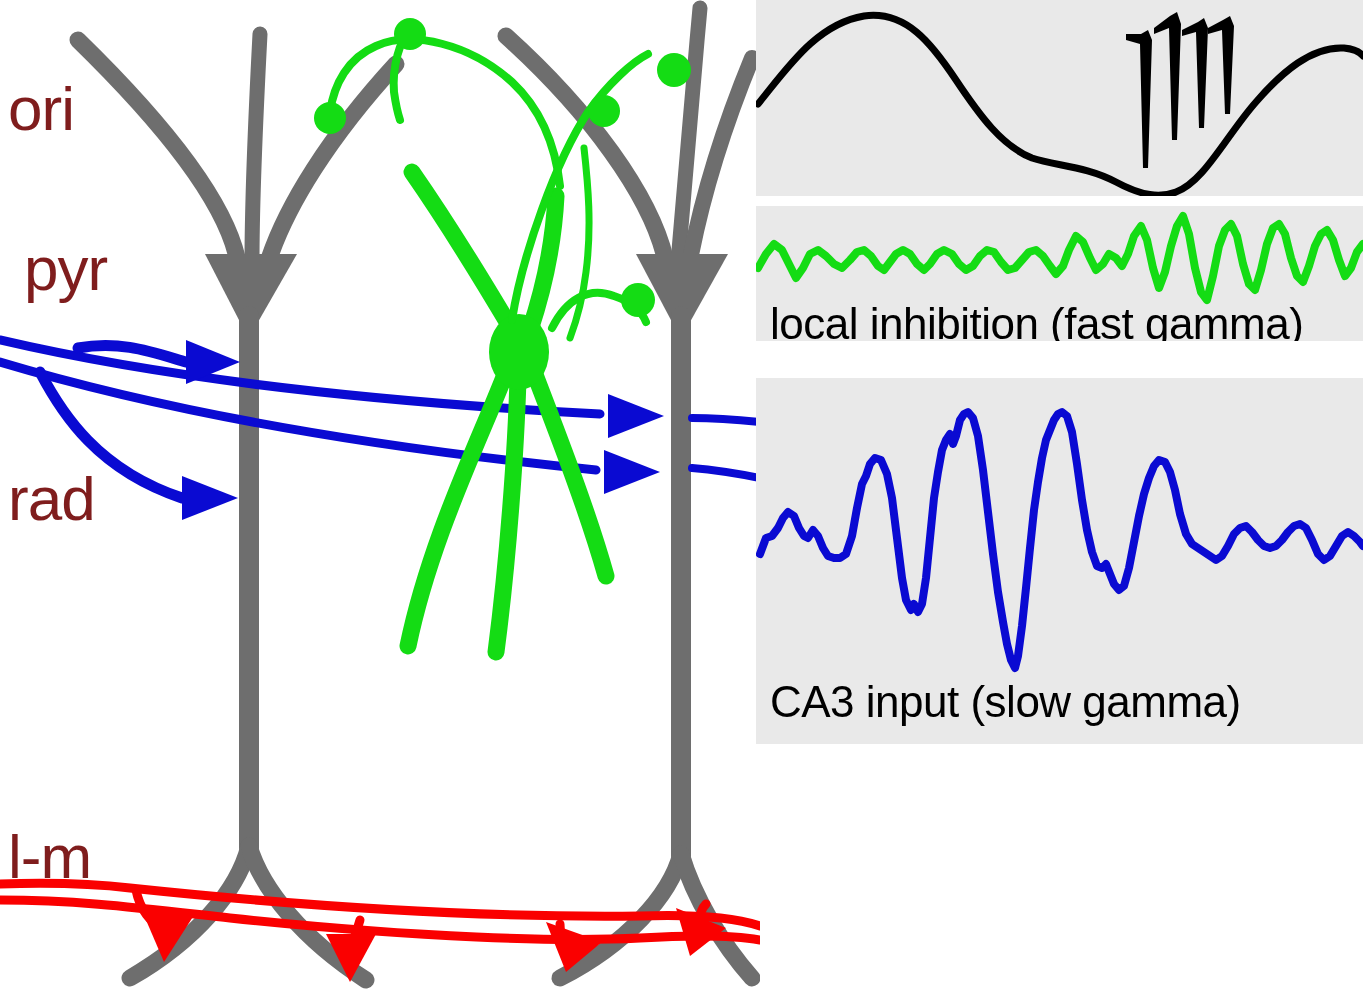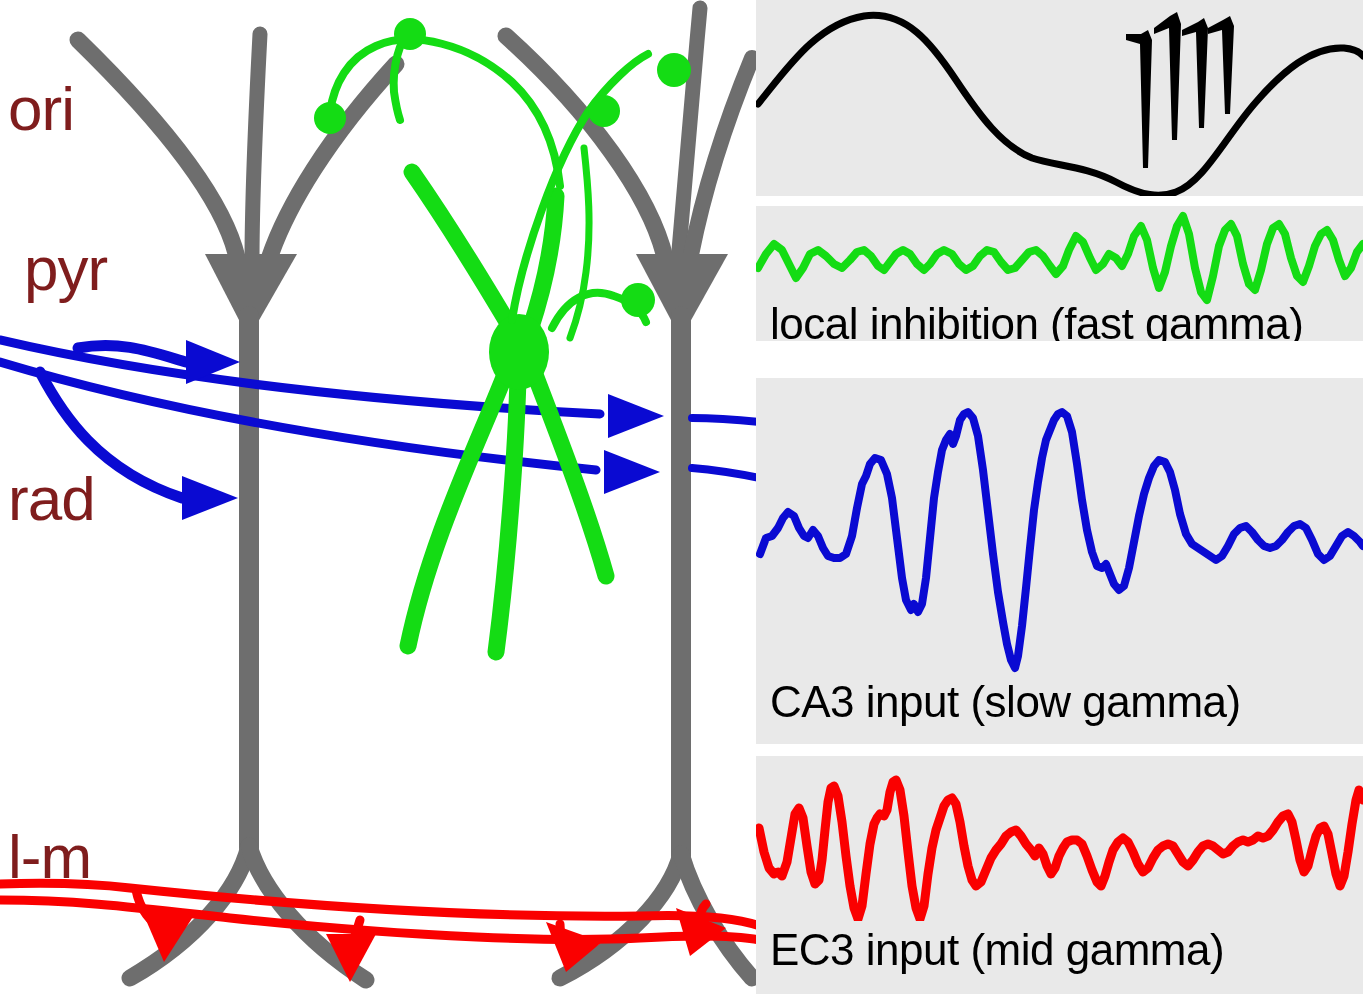--- a/index.html
+++ b/index.html
@@ -162,42 +162,14 @@
                L430,156 L436,166 L442,170 L448,174 L454,178 L460,182
                L466,178 L472,168 L478,156 L484,150 L490,148 L496,154
                L502,162 L508,168 L514,170 L520,168 L526,162 L532,154
                L538,148 L544,146 L550,150 L556,162 L562,176 L568,182
                L574,178 L580,168 L586,158 L592,154 L598,158 L604,164
                L607,168"></path>
     </svg>
     <div class="panel-caption" style="top:302px;">CA3 input (slow gamma)</div>
   </div>
 
-  <div class="panel" style="left:756px;top:756px;width:607px;height:238px;">
-    <svg width="607" height="165" viewBox="0 0 607 165" style="position:absolute;left:0;top:0;">
-      <path class="trace" stroke="#fa0000" stroke-width="9" d="M3,72 L8,96 L13,112 L18,118 L22,116 L26,120 L31,106
-               L35,82 L39,58 L43,52 L47,62 L51,90 L55,116 L59,128
-               L63,124 L66,104 L69,74 L72,46 L75,32 L78,30 L82,40
-               L86,66 L90,100 L94,130 L98,152 L102,163 L106,150
-               L110,118 L114,88 L118,68 L121,62 L124,58 L128,60
-               L131,54 L134,36 L137,26 L140,24 L144,34 L148,60
-               L152,96 L156,130 L160,152 L164,163 L168,150 L172,118
-               L176,92 L180,74 L184,62 L188,50 L192,44 L196,42
-               L200,48 L204,66 L208,90 L212,110 L216,124 L220,130
-               L225,126 L230,114 L235,102 L240,94 L245,88 L250,80
-               L255,76 L260,74 L265,80 L270,88 L275,94 L279,100
-               L283,92 L287,98 L291,110 L295,118 L299,112 L303,100
-               L307,92 L311,86 L316,84 L321,84 L326,88 L331,100
-               L336,114 L341,126 L345,130 L349,120 L353,106 L357,94
-               L362,86 L367,82 L372,86 L377,96 L382,108 L387,116
-               L392,112 L397,102 L402,94 L407,90 L412,88 L417,90
-               L422,98 L427,106 L432,110 L437,104 L442,96 L447,90
-               L452,88 L457,90 L462,94 L467,98 L472,96 L477,90
-               L482,86 L487,84 L492,86 L497,84 L502,80 L507,82
-               L512,80 L517,74 L522,66 L527,60 L532,58 L536,66
-               L540,84 L544,104 L548,116 L552,110 L556,94 L560,80
-               L564,72 L568,70 L572,78 L576,98 L580,118 L584,130
-               L588,120 L592,96 L596,68 L600,44 L603,34 L607,44"></path>
-    </svg>
-    <div class="panel-caption" style="top:172px;">EC3 input (mid gamma)</div>
-  </div>
 
 </div>
 
 </body></html>

